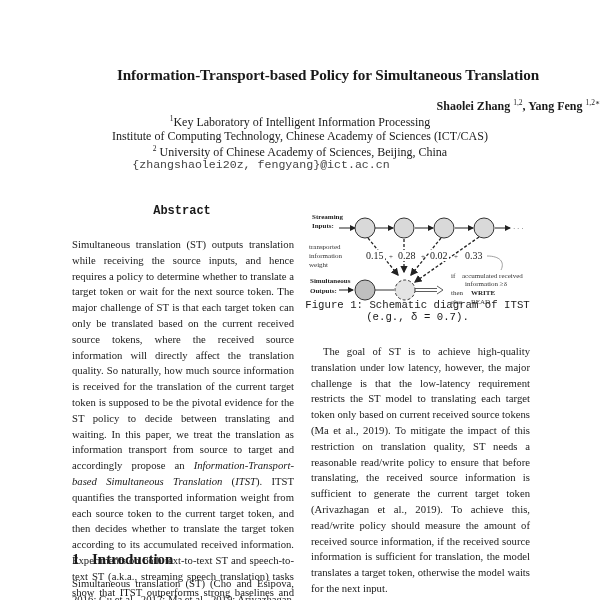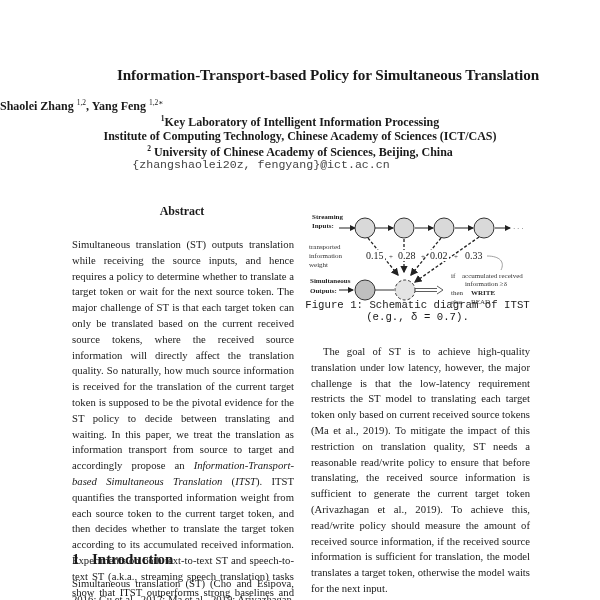--- a/index.html
+++ b/index.html
@@ -1,26 +1,26 @@
 <!DOCTYPE html>
 <html><head>
 <meta charset="utf-8">
 <style>
   html, body { margin: 0; padding: 0; background: #ffffff; }
   body { width: 600px; height: 600px; overflow: hidden; position: relative;
          font-family: "Liberation Serif", "DejaVu Serif", serif; color: #1a1a1a; }
   .abs { position: absolute; }
   .title { top: 66px; left: 12px; width: 600px; text-align: center; font-weight: bold; font-size: 15.2px; letter-spacing: -0.1px; padding-left: 16px; }
-  .authors { top: 98px; left: 0; width: 600px; text-align: left; font-weight: bold; font-size: 12px; }
+  .authors { top: 98px; left: 0; width: 600px; text-align: right; font-weight: bold; font-size: 12px; }
   .authors sup { font-weight: normal; font-size: 7.5px; }
-  .aff { left: 0; width: 600px; text-align: center; font-size: 12px; font-weight: bold; }
+  .aff { left: 0; width: 600px; text-align: center; font-size: 12px; }
   .aff sup { font-size: 7.5px; }
   .email { top: 158px; left: 0; width: 522px; text-align: center; font-family: "Liberation Mono", "DejaVu Sans Mono", monospace; font-size: 11.6px; color: #444; }
 
-  .abstract-head { top: 204px; left: 72px; width: 220px; text-align: center; font-weight: bold; font-size: 12px; }
+  .abstract-head { top: 204px; left: 72px; width: 220px; text-align: center; font-weight: bold; font-size: 12px; font-family: Liberation Mono, monospace; }
   .col-text { font-size: 10.7px; line-height: 15.8px; text-align: justify; }
   .abstract-body { top: 237px; left: 72px; width: 222px; }
   .abstract-body p { margin: 0; }
   .abstract-body em { font-style: italic; }
 
   .intro-head { top: 551px; left: 72px; font-weight: bold; font-size: 15px; }
   .intro-head .num { display: inline-block; width: 20px; }
   .intro-body { top: 576px; left: 72px; width: 222px; }
   .intro-body p { margin: 0; }
 

